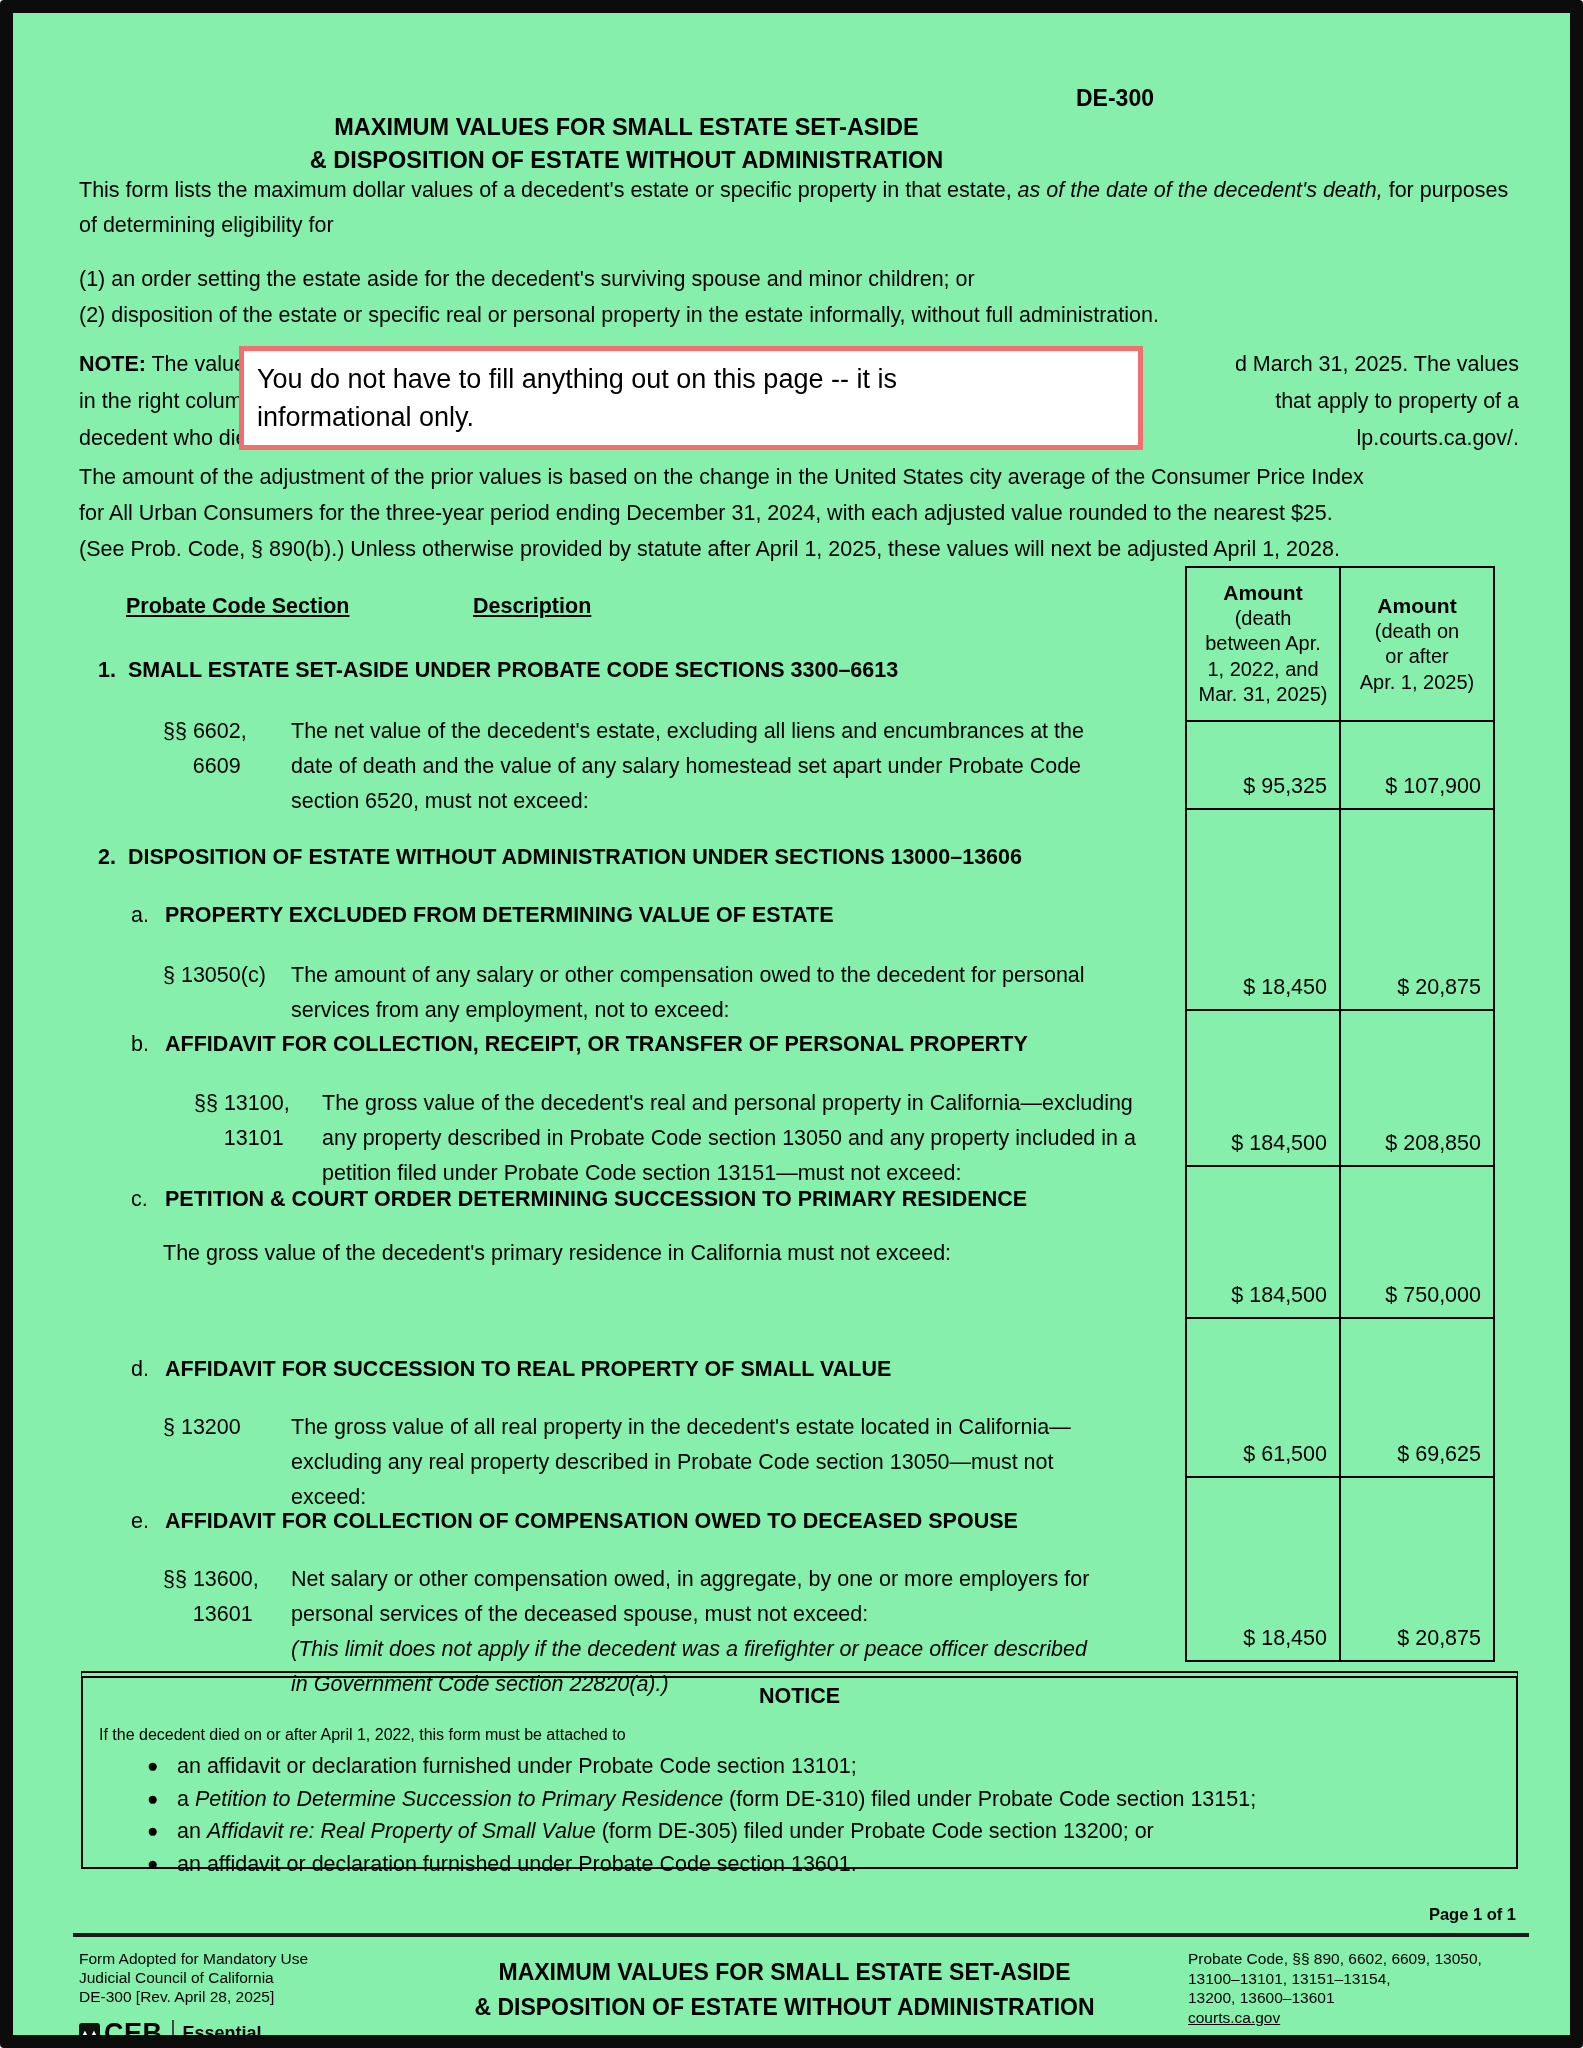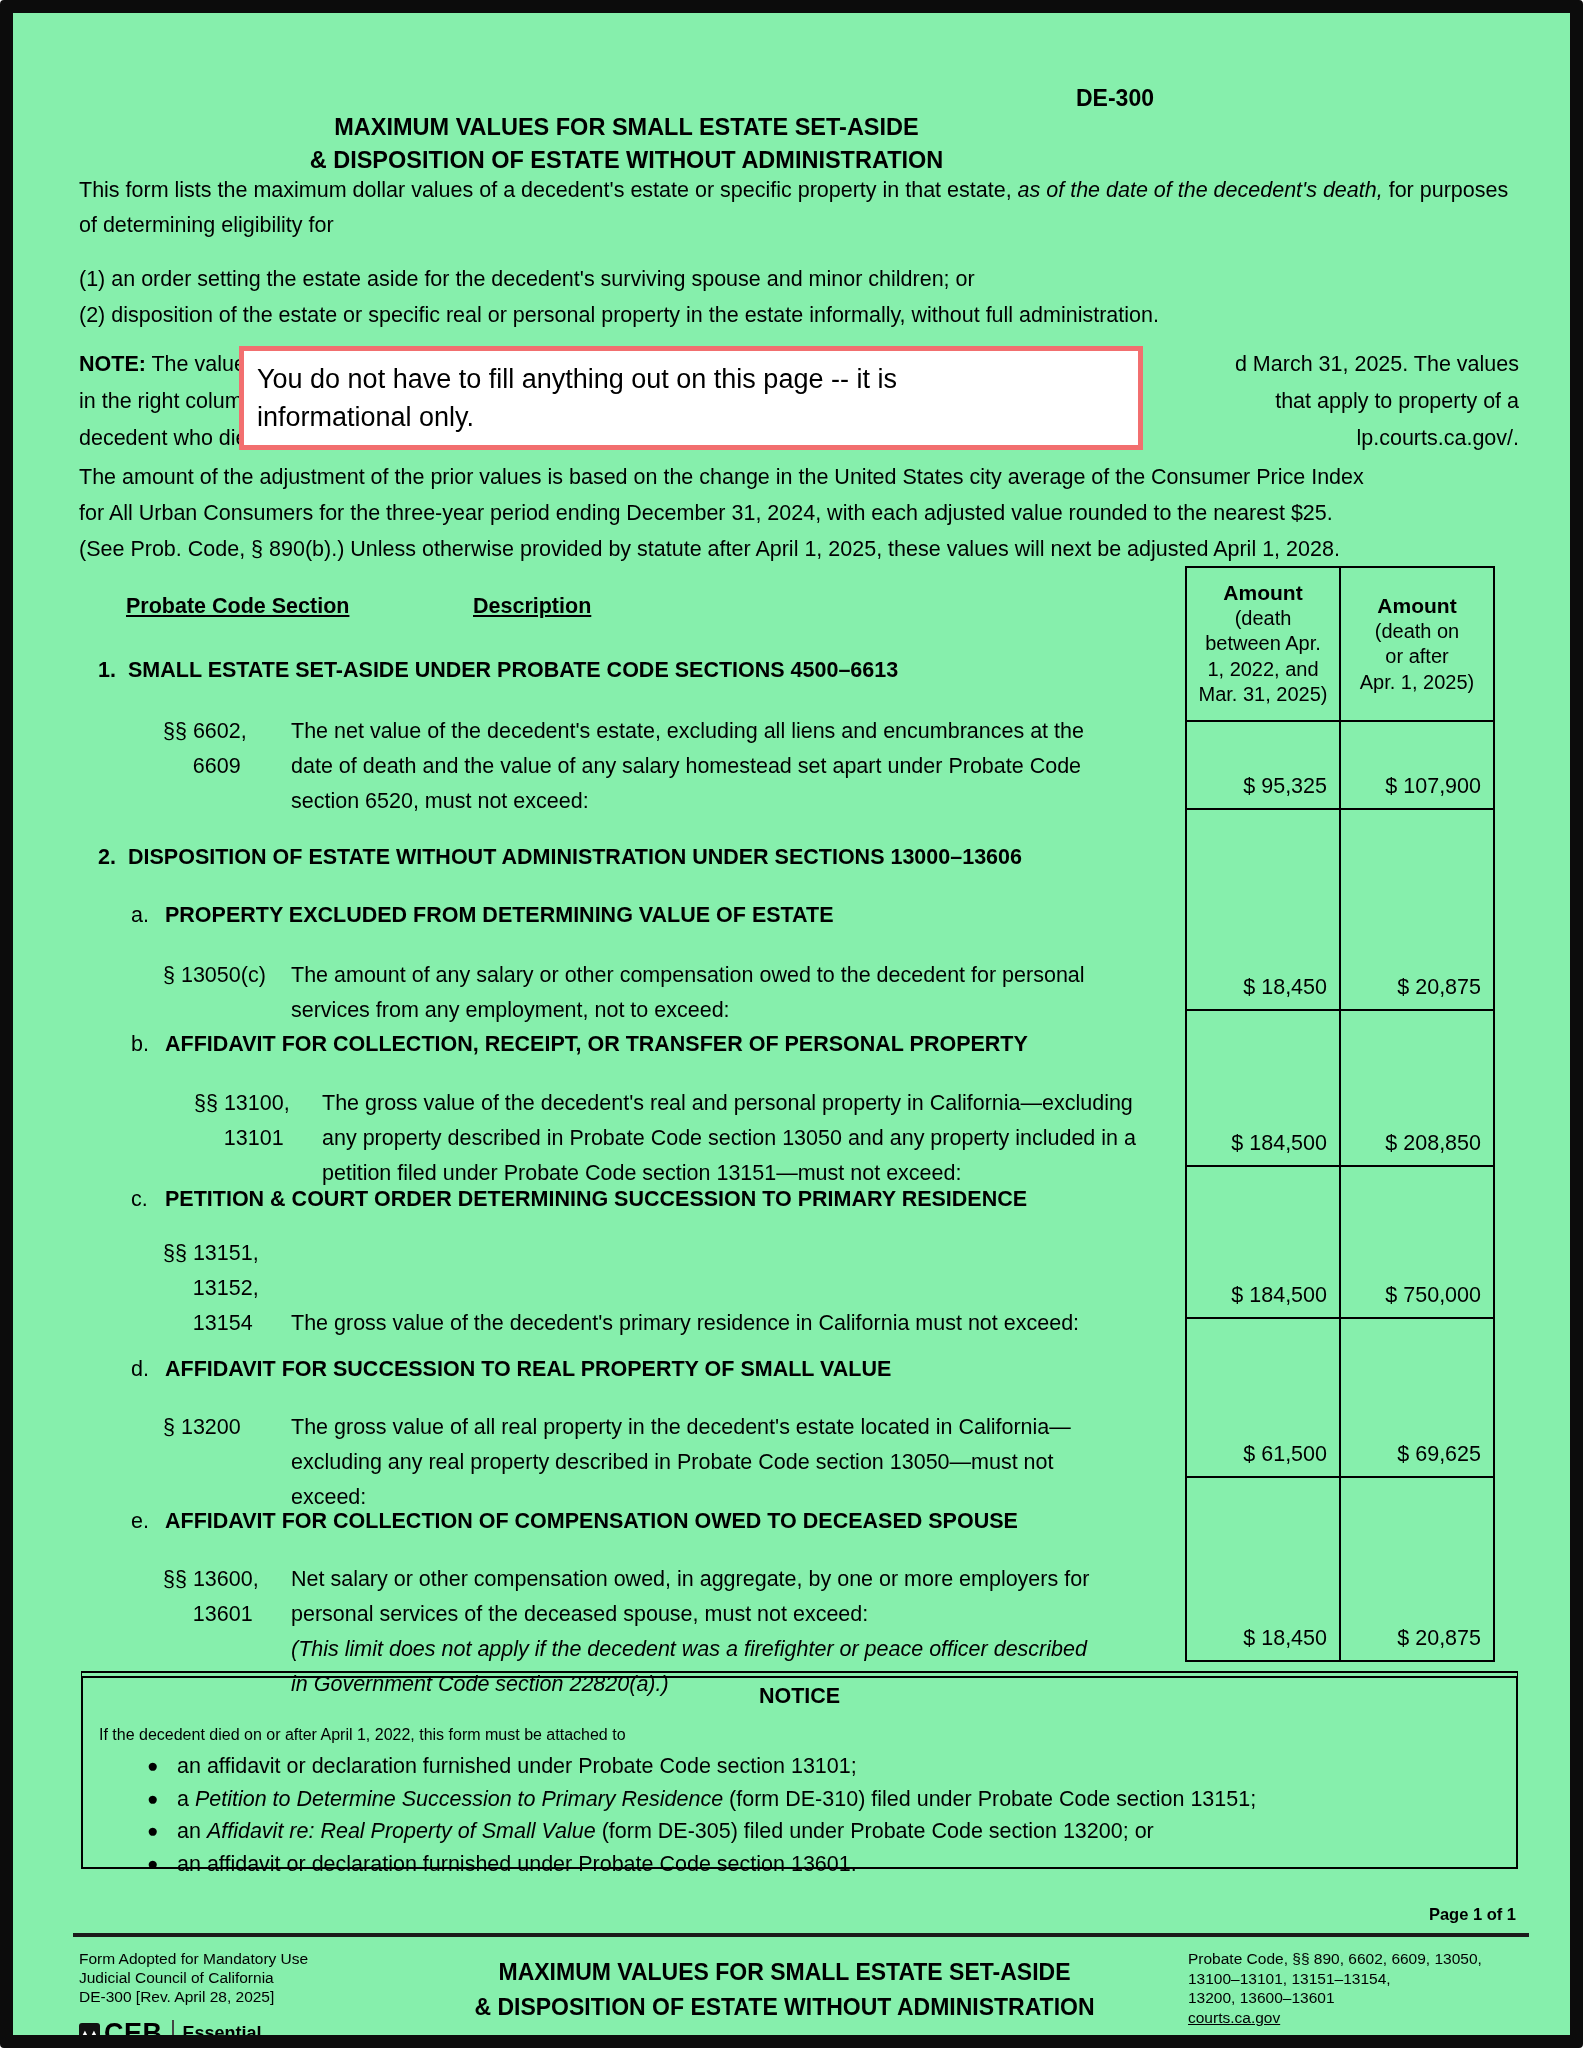--- a/index.html
+++ b/index.html
@@ -129,21 +129,21 @@
 for All Urban Consumers for the three-year period ending December 31, 2024, with each adjusted value rounded to the nearest $25.
 (See Prob. Code, § 890(b).) Unless otherwise provided by statute after April 1, 2025, these values will next be adjusted April 1, 2028.</div>
 
   <div class="abs main">
 
     <div class="col-head" style="left:47px; top:28px;">Probate Code Section</div>
     <div class="col-head" style="left:394px; top:28px;">Description</div>
 
     <div class="sec-heading" style="left:19px; top:92px;">
       <span class="num">1.</span>
-      <span>SMALL ESTATE SET-ASIDE UNDER PROBATE CODE SECTIONS 4500–6613</span>
+      <span>SMALL ESTATE SET-ASIDE UNDER PROBATE CODE SECTIONS 3300–6613</span>
     </div>
     <div class="entry" style="top:148px;">
       <div class="code">§§ 6602,
      6609</div>
       <div class="desc">The net value of the decedent's estate, excluding all liens and encumbrances at the
 date of death and the value of any salary homestead set apart under Probate Code
 section 6520, must not exceed:</div>
     </div>
 
     <div class="sec-heading" style="left:19px; top:279px;">
@@ -171,23 +171,20 @@
       <div class="desc">The gross value of the decedent's real and personal property in California—excluding
 any property described in Probate Code section 13050 and any property included in a
 petition filed under Probate Code section 13151—must not exceed:</div>
     </div>
 
     <div class="sub-heading" style="left:52px; top:621px;">
       <span class="letter">c.</span>
       <span>PETITION &amp; COURT ORDER DETERMINING SUCCESSION TO PRIMARY RESIDENCE</span>
     </div>
     <div class="entry bottom-align" style="top:670px;">
-      <div class="code">§§ 13151,
-     13152,
-     13154</div>
       <div class="desc">The gross value of the decedent's primary residence in California must not exceed:</div>
     </div>
 
     <div class="sub-heading" style="left:52px; top:791px;">
       <span class="letter">d.</span>
       <span>AFFIDAVIT FOR SUCCESSION TO REAL PROPERTY OF SMALL VALUE</span>
     </div>
     <div class="entry" style="top:844px;">
       <div class="code">§ 13200</div>
       <div class="desc">The gross value of all real property in the decedent's estate located in California—

